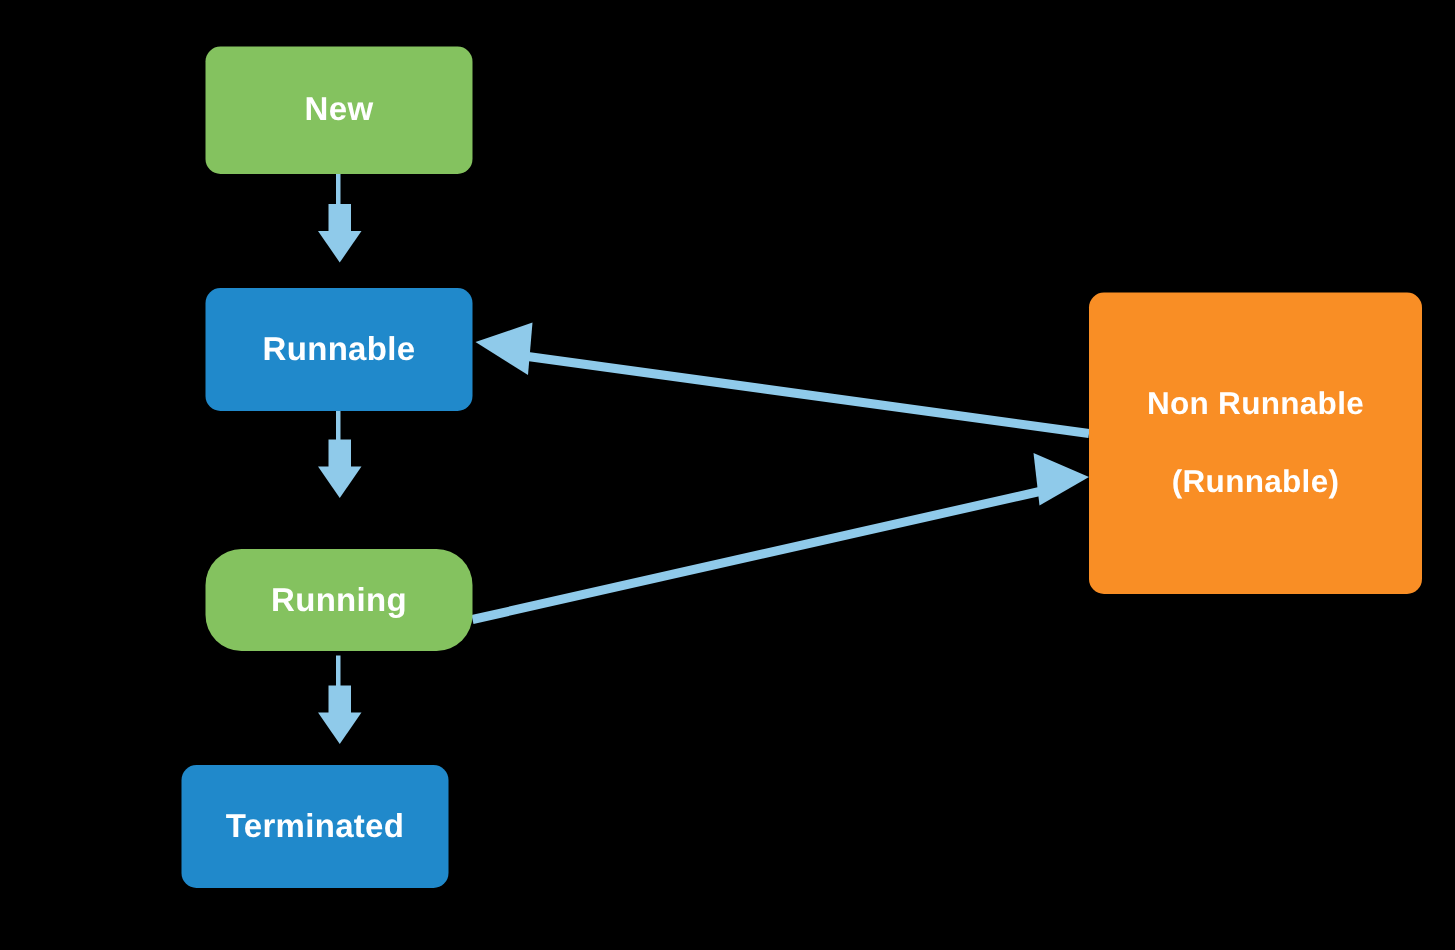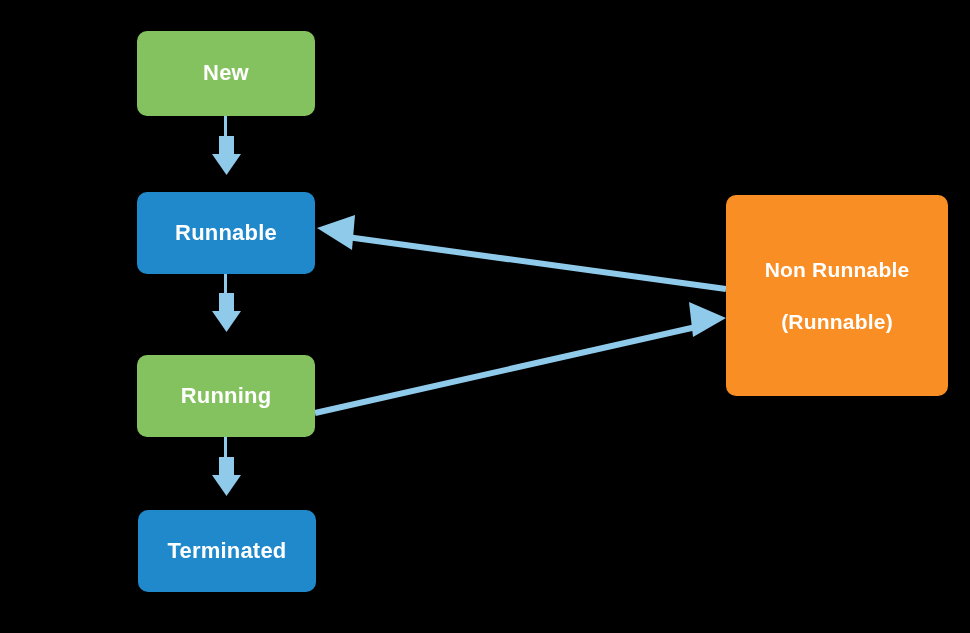--- a/index.html
+++ b/index.html
@@ -29,22 +29,22 @@
     letter-spacing: 0.2px;
     text-align: center;
     box-sizing: border-box;
     line-height: 1.2;
   }
   .node .line2 {
     margin-top: 26px;
   }
   #node-new      { left: 123px; top: 31px;  width: 178px; height: 85px;  background: #84C25F; }
   #node-runnable { left: 123px; top: 192px; width: 178px; height: 82px;  background: #2089CB; }
-  #node-running  { left: 123px; top: 355px; width: 178px; height: 82px;  background: #84C25F; }
-  #node-terminated { left: 124px; top: 510px; width: 178px; height: 82px; background: #2089CB; }
+  #node-running  { left: 123px; top: 366px; width: 178px; height: 68px;  background: #84C25F; border-radius: 24px; }
+  #node-terminated { left: 107px; top: 510px; width: 178px; height: 82px; background: #2089CB; }
   #node-nonrunnable { left: 712px; top: 195px; width: 222px; height: 201px; background: #F98E25; font-size: 21px; }
 
   .arrow-layer {
     position: absolute;
     left: 0;
     top: 0;
     width: 970px;
     height: 633px;
     pointer-events: none;
   }

